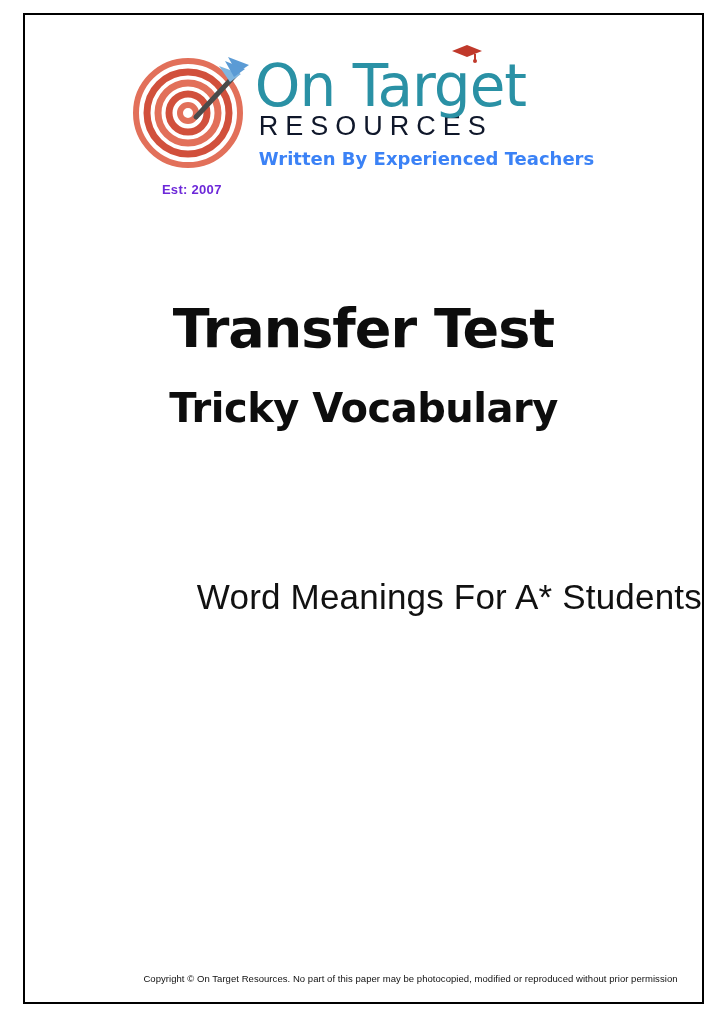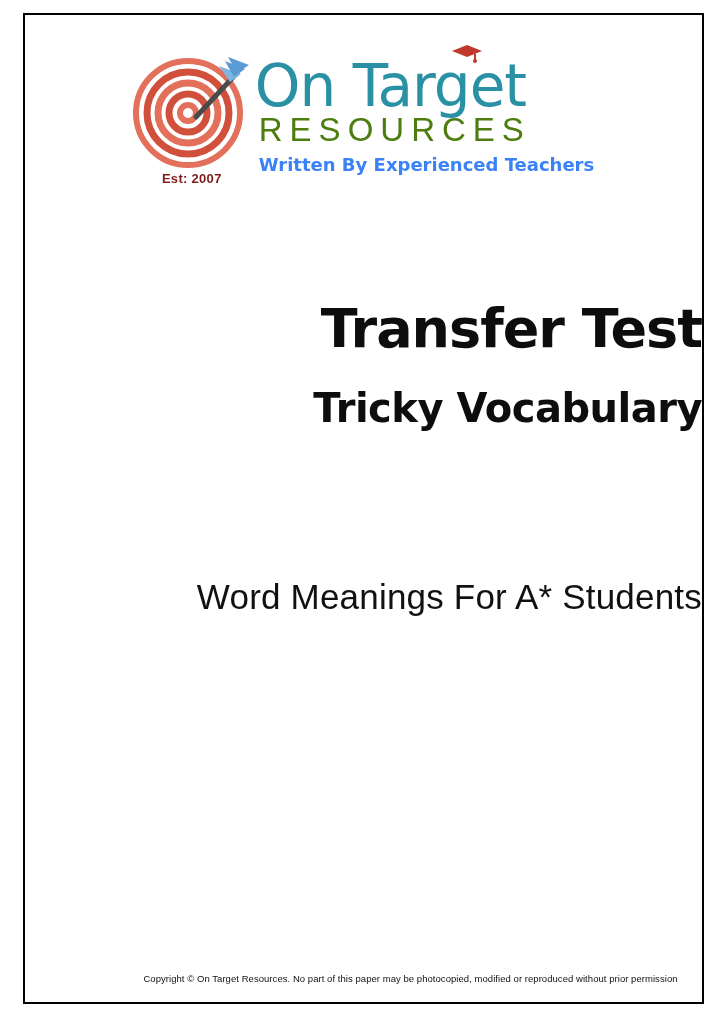--- a/index.html
+++ b/index.html
@@ -47,27 +47,27 @@
     flex: none;
   }
   .target-svg {
     position: absolute;
     left: 0;
     top: 0;
   }
   .est-label {
     position: absolute;
     left: 0;
-    top: 120px;
+    top: 131px;
     width: 118px;
     text-align: center;
     font-family: "Liberation Sans", sans-serif;
     font-size: 13px;
     font-weight: bold;
-    color: #7f1d1d;
+    color: #6d28d9;
     letter-spacing: 0.3px;
   }
 
   .wordmark {
     position: relative;
     padding-top: 6px;
   }
   .brand-main {
     font-family: "DejaVu Sans", sans-serif;
     font-size: 58px;
@@ -83,23 +83,23 @@
   }
   .grad-cap {
     position: absolute;
     right: 42px;
     top: -14px;
     width: 34px;
     height: 20px;
   }
   .brand-sub {
     font-family: "Liberation Sans", sans-serif;
-    font-size: 33px;
+    font-size: 27px;
     font-weight: normal;
-    color: #4d7c0f;
+    color: #0f172a;
     letter-spacing: 7px;
     line-height: 1.1;
     margin-top: -4px;
     padding-left: 4px;
   }
   .brand-tag {
     font-family: "DejaVu Sans", sans-serif;
     font-size: 18px;
     font-weight: bold;
     color: #3b82f6;
@@ -107,21 +107,21 @@
     padding-left: 4px;
     white-space: nowrap;
   }
 
   
   .title-block {
     position: absolute;
     left: 0;
     top: 285px;
     width: 100%;
-    text-align: right;
+    text-align: center;
   }
   .doc-title {
     font-family: "DejaVu Sans", sans-serif;
     font-size: 54px;
     font-weight: bold;
     color: #0d0d0d;
     letter-spacing: -1px;
     line-height: 1.08;
   }
   .doc-subtitle {

